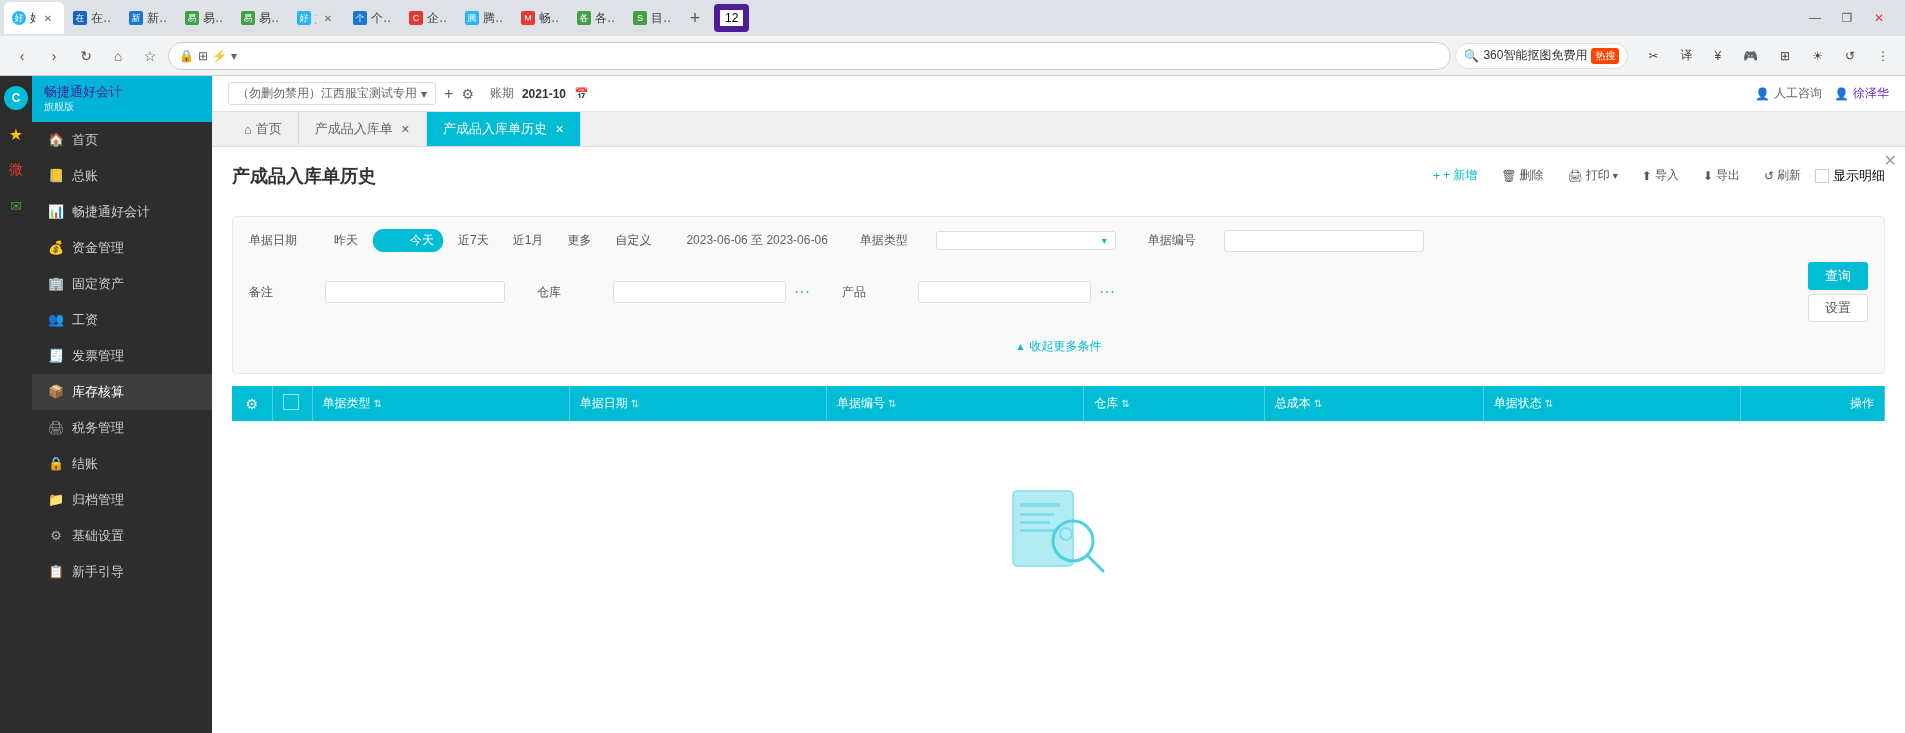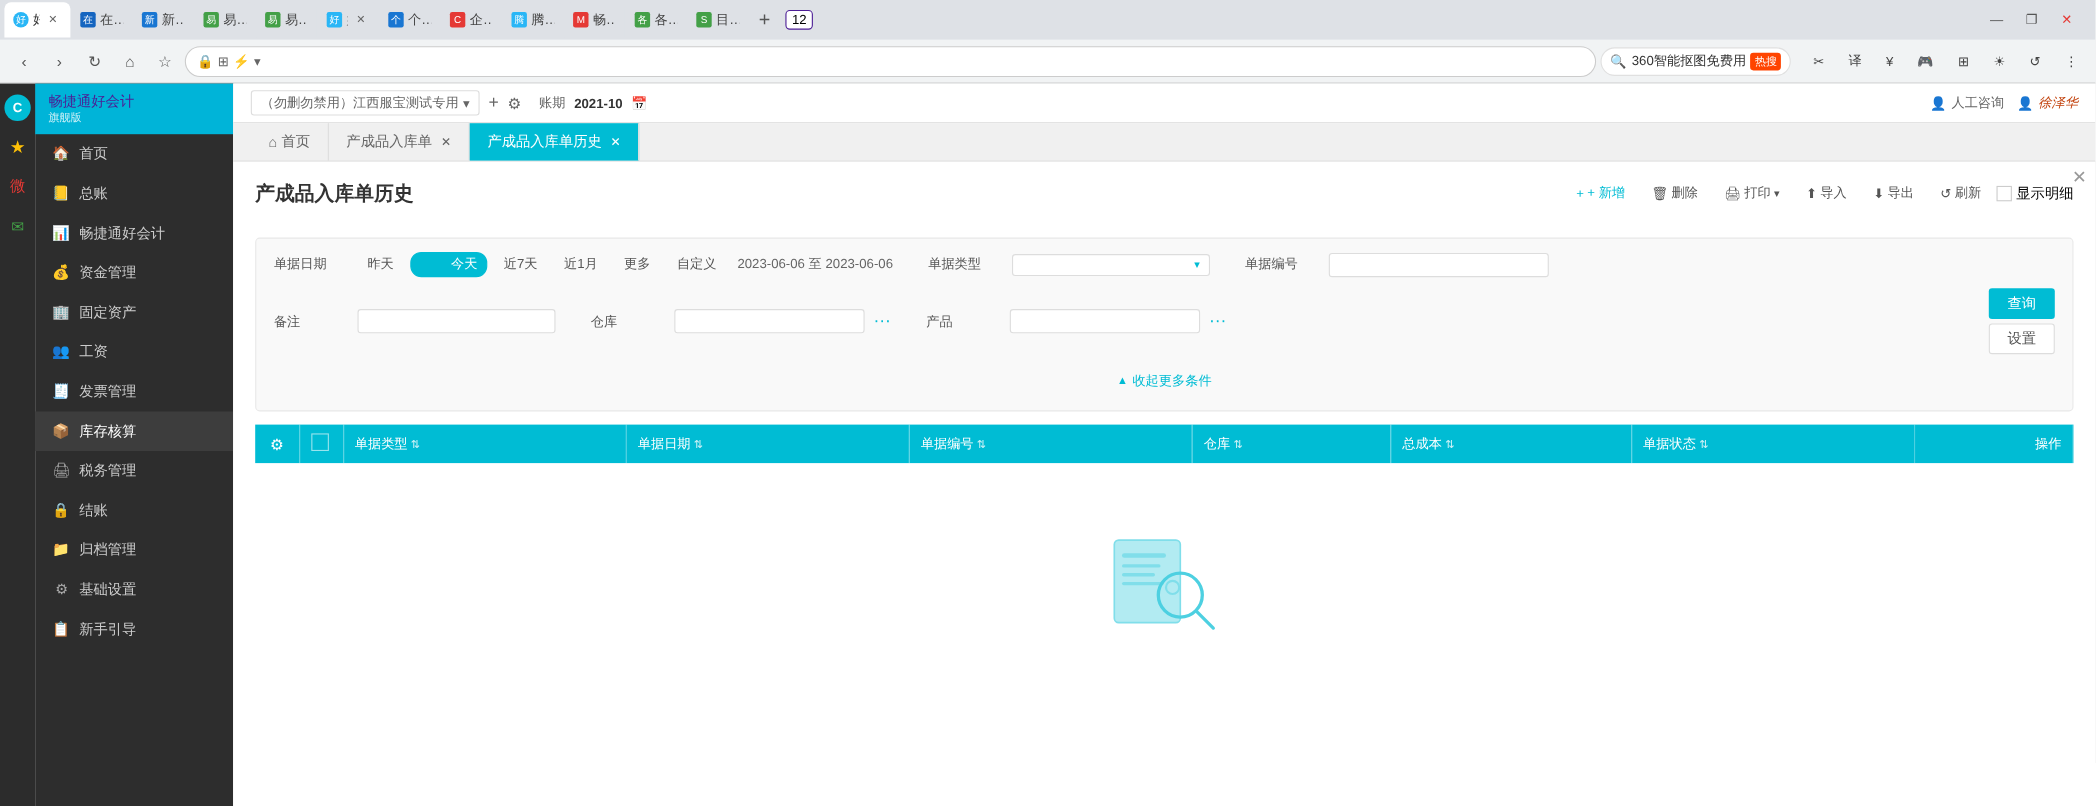--- a/index.html
+++ b/index.html
@@ -6,21 +6,21 @@
     body { font-family: 'Microsoft YaHei', '微软雅黑', Arial, sans-serif; font-size: 13px; background: #f0f0f0; overflow: hidden; }
 
     
     .browser-chrome { background: #dee1e6; width: 100%; }
     .tab-bar { display: flex; align-items: center; height: 36px; background: #dee1e6; padding: 0 4px; gap: 1px; }
     .tab { display: flex; align-items: center; height: 32px; padding: 0 8px; border-radius: 6px 6px 0 0; font-size: 12px; max-width: 160px; min-width: 80px; cursor: pointer; gap: 4px; background: #dee1e6; color: #444; }
     .tab.active { background: #fff; color: #333; }
     .tab-title { overflow: hidden; text-overflow: ellipsis; white-space: nowrap; font-size: 12px; }
     .tab-close { margin-left: auto; width: 16px; height: 16px; border-radius: 50%; display: flex; align-items: center; justify-content: center; font-size: 10px; color: #666; flex-shrink: 0; }
     .tab-new { width: 28px; height: 28px; display: flex; align-items: center; justify-content: center; font-size: 18px; color: #555; cursor: pointer; }
-    .tab-count { background: #fff; border: 1px solid #4c1d95; border-radius: 4px; padding: 1px 5px; font-size: 12px; margin-left: 4px; }
+    .tab-count { background: #fff; border: 6px solid #4c1d95; border-radius: 4px; padding: 1px 5px; font-size: 12px; margin-left: 4px; }
     .browser-controls { display: flex; align-items: center; height: 40px; padding: 0 8px; background: #f1f3f4; gap: 4px; border-bottom: 1px solid #ccc; }
     .nav-btn { width: 28px; height: 28px; border-radius: 50%; display: flex; align-items: center; justify-content: center; font-size: 14px; color: #555; cursor: pointer; }
     .address-bar { flex: 1; height: 28px; background: #fff; border: 1px solid #ccc; border-radius: 14px; display: flex; align-items: center; padding: 0 10px; font-size: 12px; color: #333; gap: 4px; }
     .address-text { flex: 1; overflow: hidden; text-overflow: ellipsis; white-space: nowrap; }
     .toolbar-right { display: flex; align-items: center; gap: 6px; margin-left: 8px; }
     .toolbar-btn { height: 28px; padding: 0 8px; border-radius: 4px; display: flex; align-items: center; gap: 3px; font-size: 12px; cursor: pointer; color: #444; }
     .search-bar { display: flex; align-items: center; background: #fff; border: 1px solid #e0e0e0; border-radius: 14px; height: 26px; padding: 0 8px; gap: 4px; font-size: 12px; color: #333; }
     .hot-tag { background: #ff4400; color: #fff; font-size: 10px; padding: 1px 4px; border-radius: 3px; }
 
     
@@ -42,21 +42,21 @@
     
     .main-content { flex: 1; display: flex; flex-direction: column; background: #f5f5f5; overflow: hidden; }
 
     
     .top-bar { background: #fff; padding: 6px 16px; display: flex; align-items: center; gap: 8px; border-bottom: 1px solid #e0e0e0; font-size: 12px; }
     .org-selector { display: flex; align-items: center; gap: 4px; color: #666; border: 1px solid #ddd; border-radius: 3px; padding: 2px 8px; cursor: pointer; }
     .period-label { color: #666; margin-left: 8px; }
     .period-value { color: #333; font-weight: bold; }
     .top-bar-right { margin-left: auto; display: flex; align-items: center; gap: 12px; }
     .user-service { display: flex; align-items: center; gap: 4px; color: #666; cursor: pointer; }
-    .user-name { color: #c2410c; cursor: pointer; font-style: italic; }
+    .user-name { color: #6d28d9; cursor: pointer; }
 
     
     .page-tabs { display: flex; align-items: center; background: #f0f0f0; border-bottom: 1px solid #ddd; padding: 0 16px; gap: 0; }
     .page-tab { padding: 8px 16px; font-size: 13px; cursor: pointer; color: #666; border-right: 1px solid #ddd; display: flex; align-items: center; gap: 4px; }
     .page-tab.active { background: #00bcd4; color: #fff; }
     .page-tab-close { font-size: 11px; margin-left: 4px; }
 
     
     .content-area { flex: 1; padding: 16px 20px; overflow-y: auto; background: #fff; }
     .page-title { font-size: 18px; font-weight: bold; color: #333; margin-bottom: 16px; }
@@ -66,21 +66,21 @@
     .toolbar-action-btn { display: flex; align-items: center; gap: 3px; padding: 4px 10px; font-size: 12px; color: #555; cursor: pointer; border-radius: 3px; }
     .show-cols-check { width: 14px; height: 14px; border: 1px solid #ccc; display: inline-block; }
 
     
     .search-filters { background: #f9f9f9; border: 1px solid #e8e8e8; border-radius: 4px; padding: 12px 16px; margin-bottom: 12px; }
     .filter-row { display: flex; align-items: center; gap: 16px; margin-bottom: 10px; }
     .filter-label { color: #555; font-size: 12px; width: 60px; flex-shrink: 0; }
     .filter-date-group { display: flex; align-items: center; gap: 6px; }
     .filter-date-btn { padding: 2px 8px; border-radius: 3px; font-size: 12px; cursor: pointer; color: #555; border: 1px solid transparent; }
     .filter-date-btn.active { background: #00bcd4; color: #fff; border-color: #00bcd4; border-radius: 10px; padding-left: 36px; }
-    .filter-date-range { font-size: 12px; color: #666; margin-left: 4px; }
+    .filter-date-range { font-size: 12px; color: #666; margin-left: 20px; }
     .filter-select { display: flex; align-items: center; gap: 4px; border: 1px solid #ddd; border-radius: 3px; padding: 3px 8px; min-width: 200px; cursor: pointer; background: #fff; font-size: 12px; color: #333; }
     .filter-select-arrow { color: #00bcd4; font-size: 10px; margin-left: auto; }
     .filter-input { border: 1px solid #ddd; border-radius: 3px; padding: 3px 8px; font-size: 12px; min-width: 200px; outline: none; }
     .filter-dots { color: #00bcd4; font-size: 16px; cursor: pointer; margin-left: 4px; }
     .collapse-btn { display: flex; align-items: center; gap: 4px; color: #00bcd4; font-size: 12px; cursor: pointer; justify-content: center; padding: 6px 0; }
     .collapse-btn-icon { font-size: 10px; }
 
     
     .data-table { width: 100%; border-collapse: collapse; }
     .data-table thead tr { background: #00bcd4; color: #fff; }

